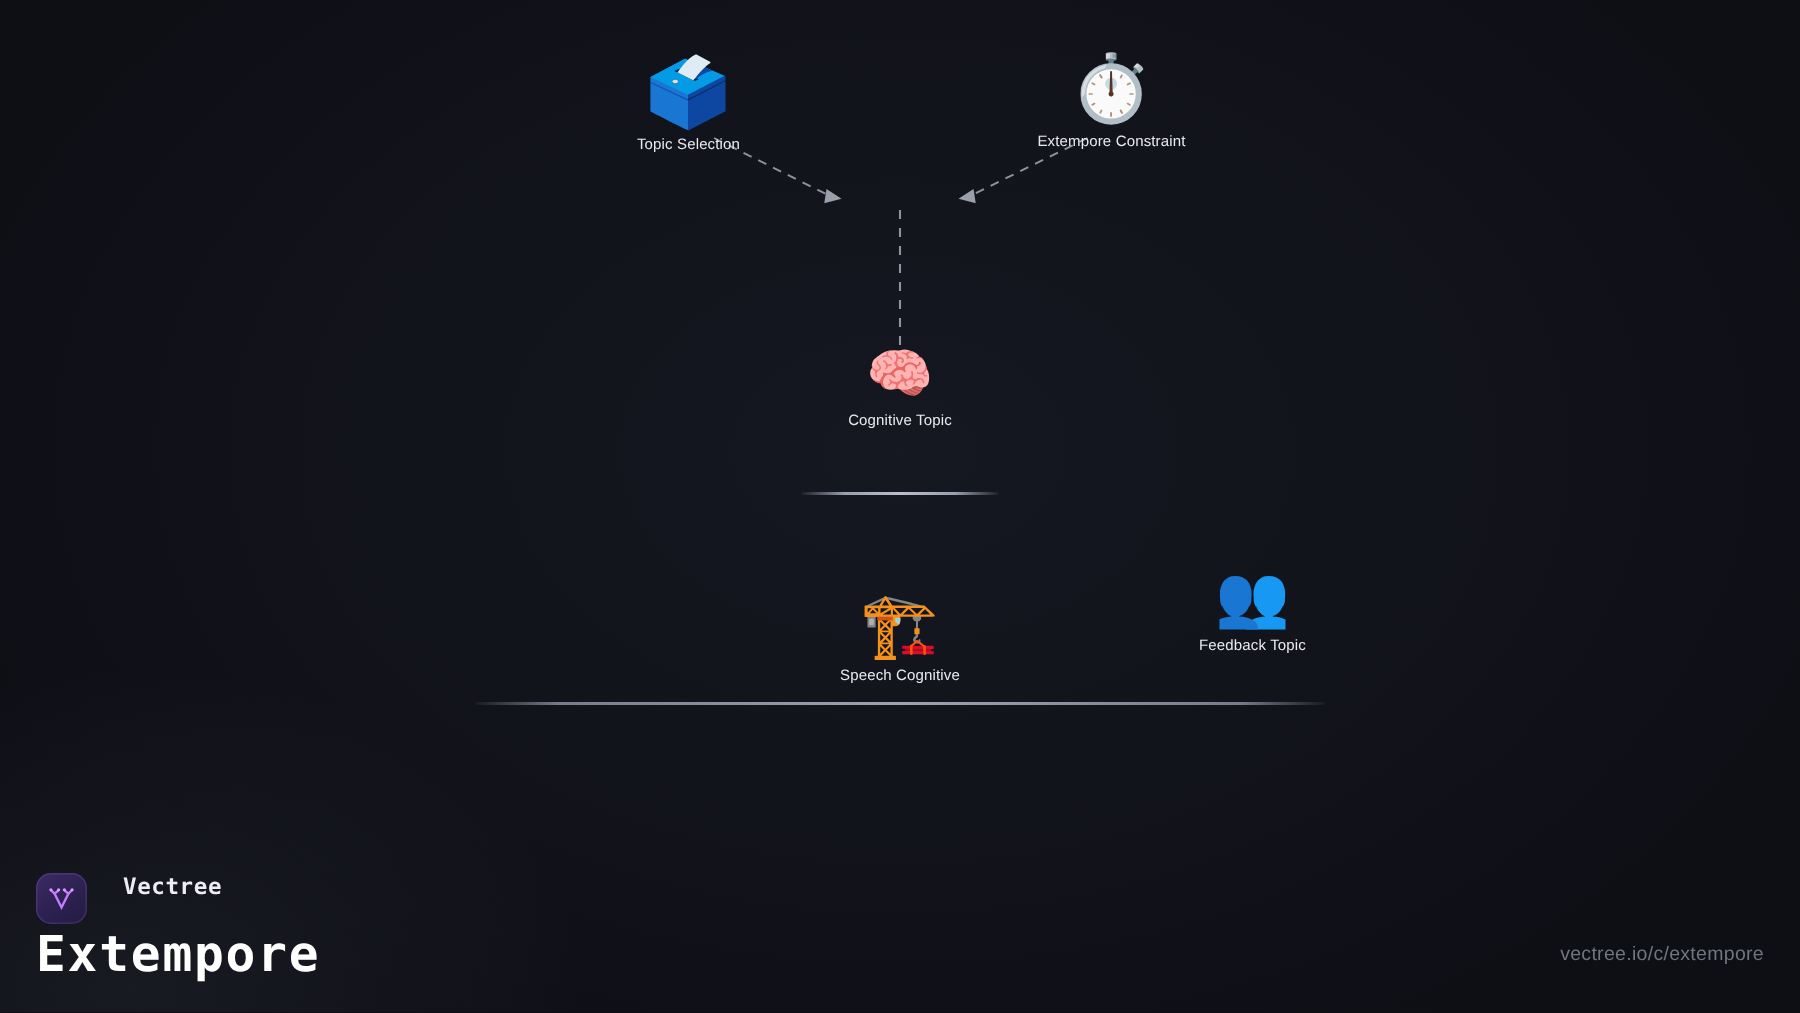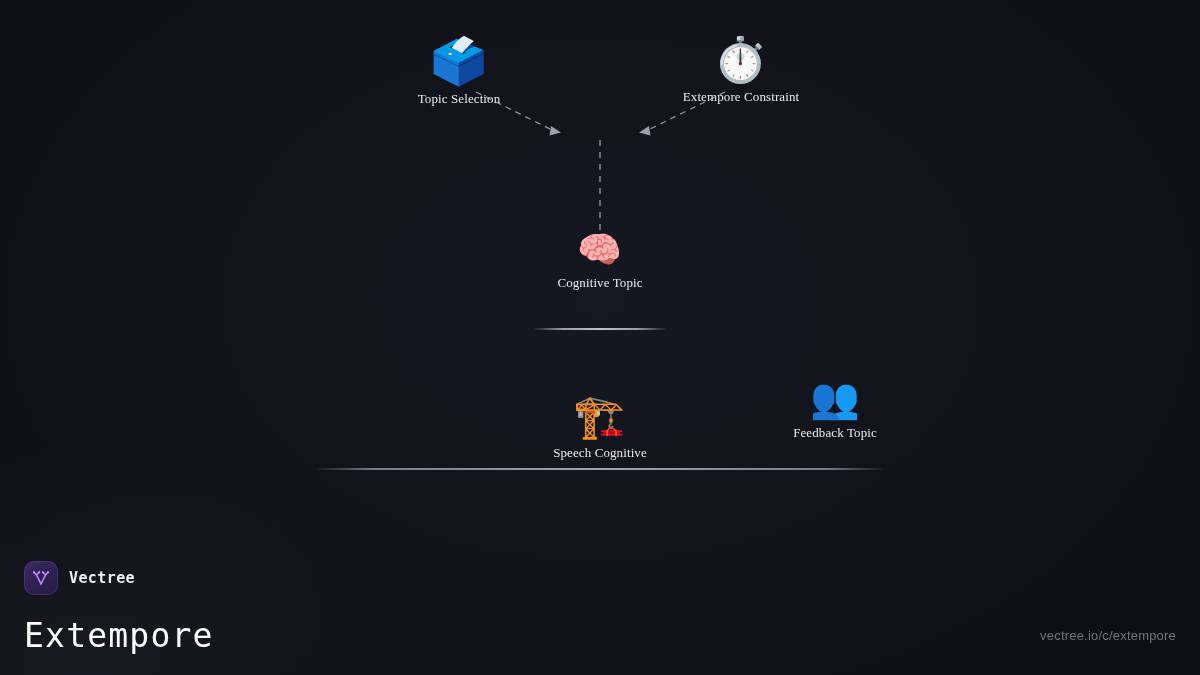--- a/index.html
+++ b/index.html
@@ -39,26 +39,25 @@
   .node .emoji {
     font-family:"DejaVu Sans", sans-serif;
     line-height:1;
     display:block;
     text-align:center;
     -webkit-user-select:none;
     user-select:none;
   }
   .node .label {
     margin-top:7px;
-    font-size:13px;
+    font-size:10px;
     color:#e9eaef;
     letter-spacing:.1px;
     white-space:nowrap;
     text-align:center;
-    font-family:Liberation Serif, serif;
   }
 
   
   #node-topic         { left:329px; top:38px;  }
   #node-temporal      { left:611px; top:38px;  }
   #node-cognitive     { left:470px; top:232px; }
   #node-skeleton      { left:470px; top:396px; }
   #node-feedback      { left:705px; top:378px; }
 
   #node-topic     .emoji { font-size:46px; }
@@ -92,43 +91,42 @@
       rgba(150,155,170,0.06) 100%);
   }
 
   
   #branding {
     position:absolute;
     left:24px; bottom:20px;
   }
   #brand-row {
     display:flex;
-    align-items:center;
-    gap:11px;
+    gap:24px;
   }
   #brand-logo {
     width:34px; height:34px;
     border-radius:10px;
     background:linear-gradient(145deg,#3b2a63 0%,#2d2150 55%,#241b42 100%);
     box-shadow:0 0 0 1px rgba(150,110,230,0.22) inset;
     display:flex; align-items:center; justify-content:center;
     flex:0 0 auto;
   }
   #brand-name {
     font-family:"DejaVu Sans Mono", monospace;
     font-size:15px;
     font-weight:bold;
     color:#edeef3;
     letter-spacing:.4px;
   }
   #brand-title {
-    margin-top:23px;
+    margin-top:2px;
     font-family:"DejaVu Sans Mono", monospace;
     font-size:33px;
-    font-weight:normal;
+    font-weight:bold;
     color:#ffffff;
     letter-spacing:1.2px;
     line-height:1.12;
   }
 
   #footer-url {
     position:absolute;
     right:24px; bottom:32px;
     font-family:Liberation Sans, sans-serif;
     font-size:13px;

